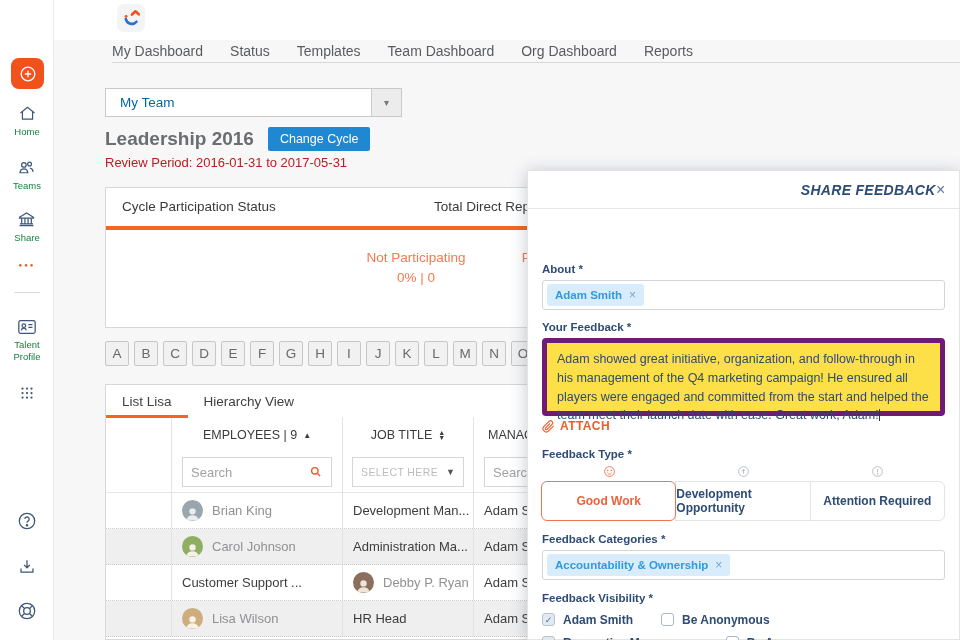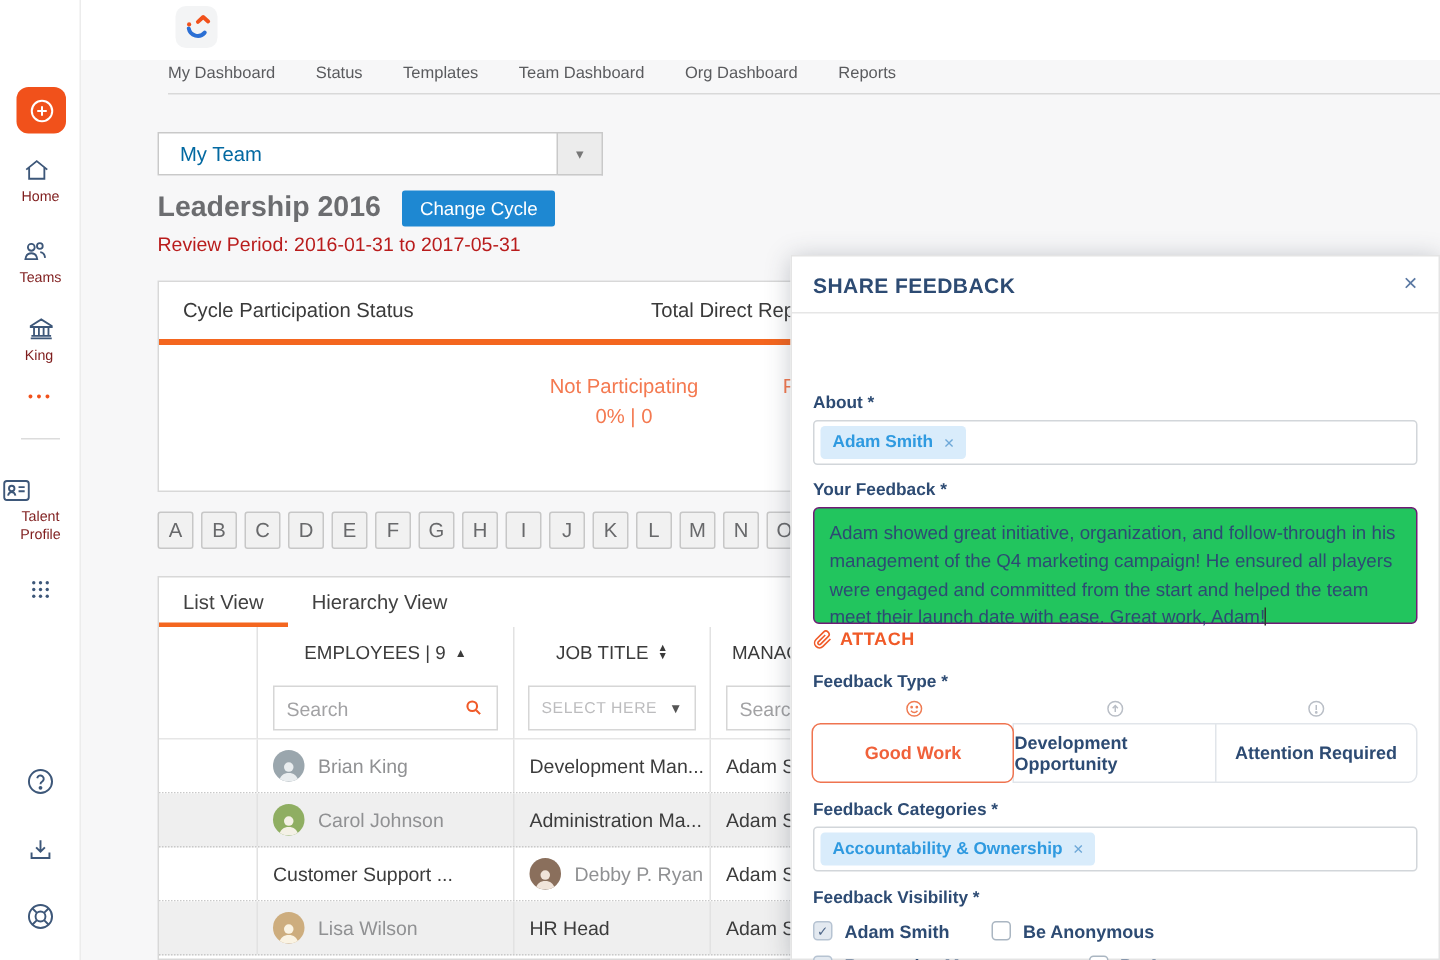--- a/index.html
+++ b/index.html
@@ -9,33 +9,33 @@
 
   
   .main-bg { position:absolute; left:54px; top:40px; right:0; bottom:0; background:#f7f7f8; }
   .topbar  { position:absolute; left:0; top:0; width:960px; height:40px; background:#fff; }
   .logo-tile { position:absolute; left:117px; top:4px; width:28px; height:28px; background:#f3f4f5; border-radius:7px; display:flex; align-items:center; justify-content:center; }
 
   
   .sidebar { position:absolute; left:0; top:0; width:54px; height:640px; background:#fff; border-right:1px solid #ececec; z-index:3; }
   .add-btn { position:absolute; left:11px; top:58px; width:33px; height:31px; background:#f1511b; border-radius:8px; display:flex; align-items:center; justify-content:center; cursor:pointer; }
   .side-col { position:absolute; left:0; top:103px; width:54px; display:flex; flex-direction:column; align-items:center; }
-  .side-item { display:flex; flex-direction:column; align-items:flex-start; color:#7f1d1d; cursor:pointer; }
+  .side-item { display:flex; flex-direction:column; align-items:center; color:#15803d; cursor:pointer; }
   .side-item .lbl { font-size:9.5px; margin-top:2px; text-align:center; line-height:1.25; }
   .si-home  { margin-bottom:19px; }
   .si-teams { margin-bottom:17px; }
   .si-admin { margin-bottom:18px; }
   .side-dots { color:#f1511b; font-size:11px; letter-spacing:2px; margin-bottom:24px; cursor:pointer; }
   .side-div { width:26px; height:1px; background:#dcdcdc; margin-bottom:24px; }
   .si-talent { margin-bottom:22px; }
   .abs-ico { position:absolute; left:0; width:54px; display:flex; justify-content:center; color:#3d5779; cursor:pointer; }
   .p-help { top:510px; } .p-down { top:556px; } .p-ring { top:600px; }
 
   
-  .nav { position:absolute; left:112px; top:43px; display:flex; gap:27px; font-size:11px; color:#5a5b5e; }
+  .nav { position:absolute; left:112px; top:43px; display:flex; gap:27px; font-size:14px; color:#5a5b5e; }
   .nav span { cursor:pointer; white-space:nowrap; }
   .nav-divider { position:absolute; left:112px; right:0; top:62px; height:1px; background:#d9d9d9; }
 
   
   .team-select { position:absolute; left:105px; top:88px; display:flex; }
   .team-value { width:267px; height:29px; background:#fff; border:1px solid #c9c9c9; font-size:13.5px; color:#0369a1; line-height:27px; padding-left:14px; }
   .team-arrow { width:30px; height:29px; background:#ececec; border:1px solid #c9c9c9; border-left:none; color:#777; font-size:10px; display:flex; align-items:center; justify-content:center; cursor:pointer; }
 
   
   .cycle-row { position:absolute; left:105px; top:127px; display:flex; align-items:center; gap:14px; }
@@ -76,29 +76,29 @@
   .drow { display:grid; grid-template-columns:65px 171px 131px 1fr; height:36px; border-bottom:1px dotted #c9c9c9; }
   .drow:nth-child(even) { background:#efefef; }
   .dcell { display:flex; align-items:center; border-left:1px solid #e2e2e2; padding:0 10px; font-size:13px; color:#3c3c3c; white-space:nowrap; overflow:hidden; }
   .dcell.first { border-left:none; }
   .name-cell { gap:9px; color:#909193; }
   .avatar { width:21px; height:21px; border-radius:50%; flex:0 0 21px; display:flex; align-items:flex-end; justify-content:center; overflow:hidden; }
   .av1 { background:#9aa6ad; } .av2 { background:#8fae62; } .av3 { background:#8a6f5c; } .av4 { background:#cdad7e; }
 
   
   .panel { position:absolute; left:527px; top:170px; right:0; bottom:0; background:#fff; z-index:10; border:1px solid #e4e4e4; box-shadow:0 2px 16px rgba(50,60,80,.28); }
-  .panel-hd { height:38px; display:flex; align-items:center; justify-content:space-between; padding:0 14px; border-bottom:1px solid #e6e6e6; }
+  .panel-hd { height:38px; display:flex; align-items:center; justify-content:flex-end; padding:0 14px; border-bottom:1px solid #e6e6e6;font-style:italic; }
   .panel-title { font-size:14px; font-weight:bold; color:#2d4b73; letter-spacing:.3px; }
   .panel-close { font-size:16px; color:#5b79a3; cursor:pointer; }
   .panel-bd { padding:10px 14px 0 14px; }
   .flabel { font-size:11.5px; font-weight:bold; color:#2d4b73;margin-top:44px; }
   .input-box { margin-top:5px; min-height:30px; border:1px solid #d2d6da; border-radius:3px; display:flex; align-items:center; padding:3px 4px; background:#fff; }
   .pill { background:#d9ecfb; color:#2f9ae0; font-size:11.5px; font-weight:bold; padding:4px 8px; border-radius:3px; display:inline-flex; align-items:center; gap:7px; }
   .pill .x { color:#6ea8d8; font-weight:normal; font-size:12px; cursor:pointer; }
-  .ta { margin-top:5px; height:78px; border:1px solid #701a75; border-radius:4px; padding:7px 10px; font-size:12.5px; color:#2d4b73; line-height:1.5; background:#22c55e; cursor:text; }
+  .ta { margin-top:5px; height:78px; border:5px solid #701a75; border-radius:4px; padding:7px 10px; font-size:12.5px; color:#2d4b73; line-height:1.5; background:#fde047; cursor:text; }
   .caret { display:inline-block; width:1px; height:12px; background:#333; vertical-align:-2px; }
   .helper { margin-top:6px; font-size:10.8px; font-style:italic; color:#9c9da0; line-height:1.4; }
   .attach { margin-top:3px; display:inline-flex; align-items:center; gap:5px; color:#f05a28; font-size:12px; font-weight:bold; letter-spacing:.4px; cursor:pointer; }
   .mt12 { margin-top:11px; } .mt13 { margin-top:12px; }
   .type-icons { display:flex; margin-top:5px; }
   .type-icons div { flex:1; display:flex; justify-content:center; }
   .type-group { display:flex; margin-top:3px; }
   .type-btn { flex:1; height:40px; display:flex; align-items:center; justify-content:center; font-size:12px; font-weight:bold; color:#2d4b73; background:#fff; border:1px solid #e1e5ea; margin-left:-1px; cursor:pointer; }
   .type-btn:last-child { border-radius:0 6px 6px 0; }
   .type-btn.selected { border:1px solid #ef7450; border-radius:6px; color:#f0613a; z-index:1; }
@@ -157,21 +157,21 @@
         </span>
         <span class="lbl">Teams</span>
       </div>
       <div class="side-item si-admin">
         <span>
           <svg width="21" height="21" viewBox="0 0 24 24" fill="none" stroke="#3d5779" stroke-width="1.4">
             <path d="M4 9.5 12 4.5l8 5v.8H4z"></path>
               <path d="M6.5 10.5v6M10.2 10.5v6M13.8 10.5v6M17.5 10.5v6M4.5 17h15M4 19h16"></path>
           </svg>
         </span>
-        <span class="lbl">King</span>
+        <span class="lbl">Share</span>
       </div>
       <div class="side-dots" style="font-size:6px;">●●●</div>
       <div class="side-div"></div>
       <div class="side-item si-talent">
         <span>
           <svg width="22" height="20" viewBox="0 0 24 22" fill="none" stroke="#3d5779" stroke-width="1.4">
             <rect x="3" y="4" width="18" height="14" rx="2"></rect>
               <circle cx="8.5" cy="9.5" r="2"></circle>
             <path d="M5.8 14.8c.3-1.7 1.4-2.6 2.7-2.6s2.4.9 2.7 2.6M13.5 8.5h4.5M13.5 11.5h4.5"></path>
           </svg>
@@ -261,21 +261,21 @@
     <span>J</span>
     <span>K</span>
     <span>L</span>
     <span>M</span>
     <span>N</span>
     <span>O</span>
   </div>
 
   <div class="card2">
     <div class="tabs">
-      <div class="tab active">List View</div>
+      <div class="tab active">List Lisa</div>
       <div class="tab">Hierarchy View</div>
     </div>
     <div class="etable">
       <div class="cell first hcell"></div>
       <div class="cell hcell">
         <span>EMPLOYEES | 9</span>
         <span class="sort-asc">▲</span>
       </div>
       <div class="cell hcell">
         <span>JOB TITLE</span>

